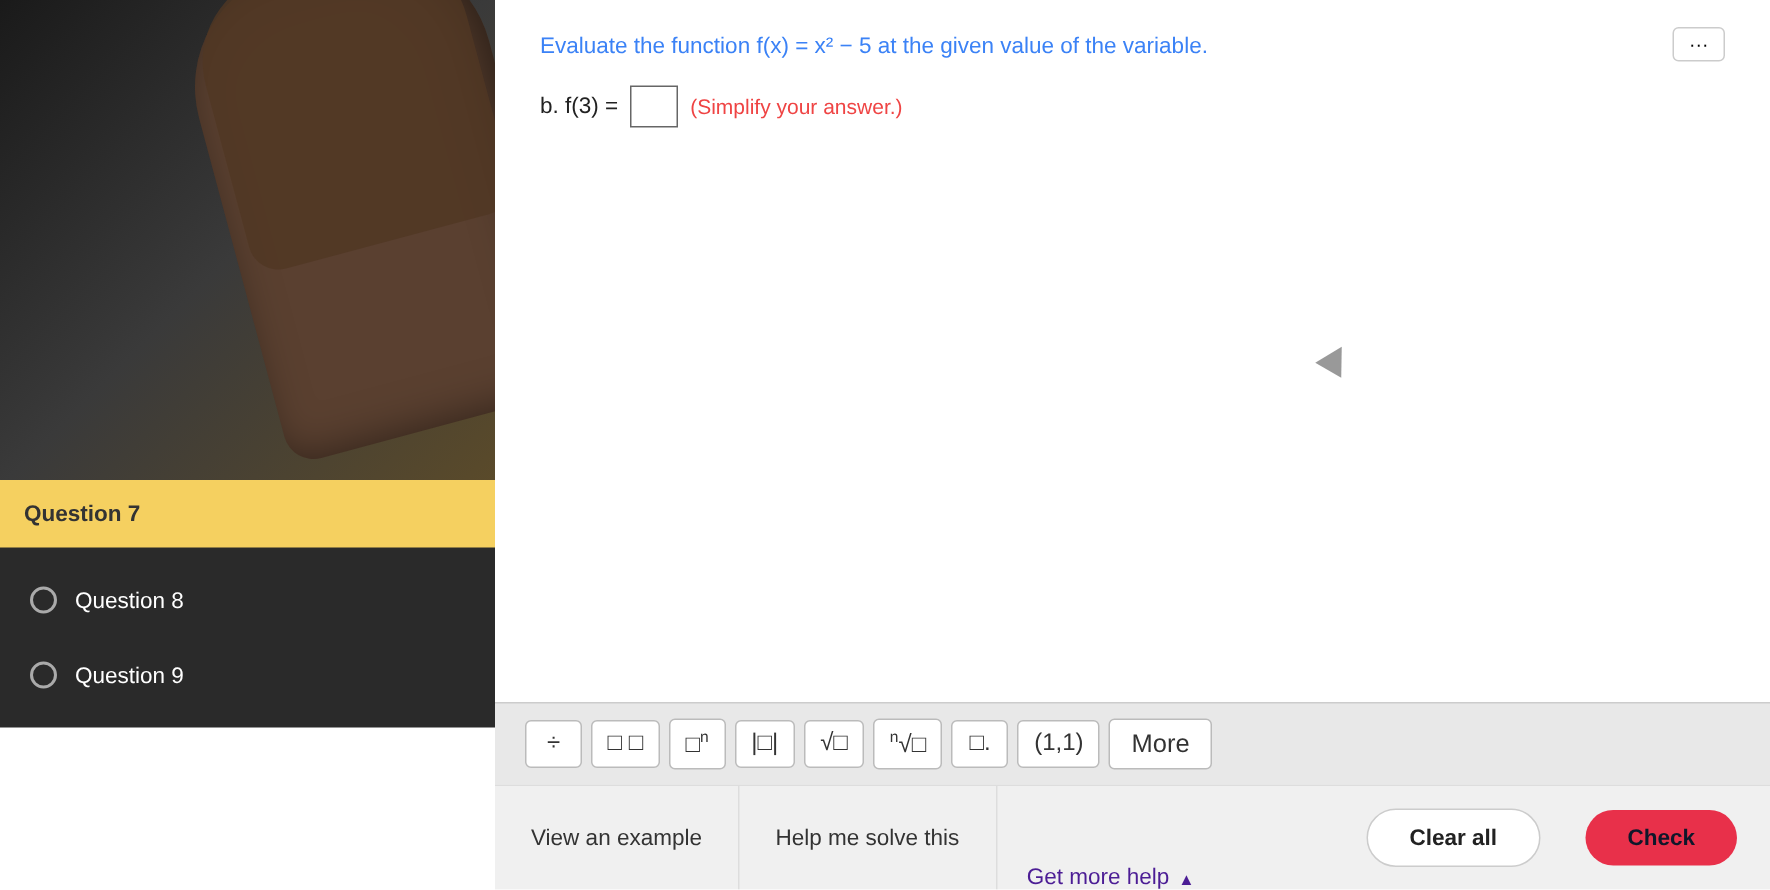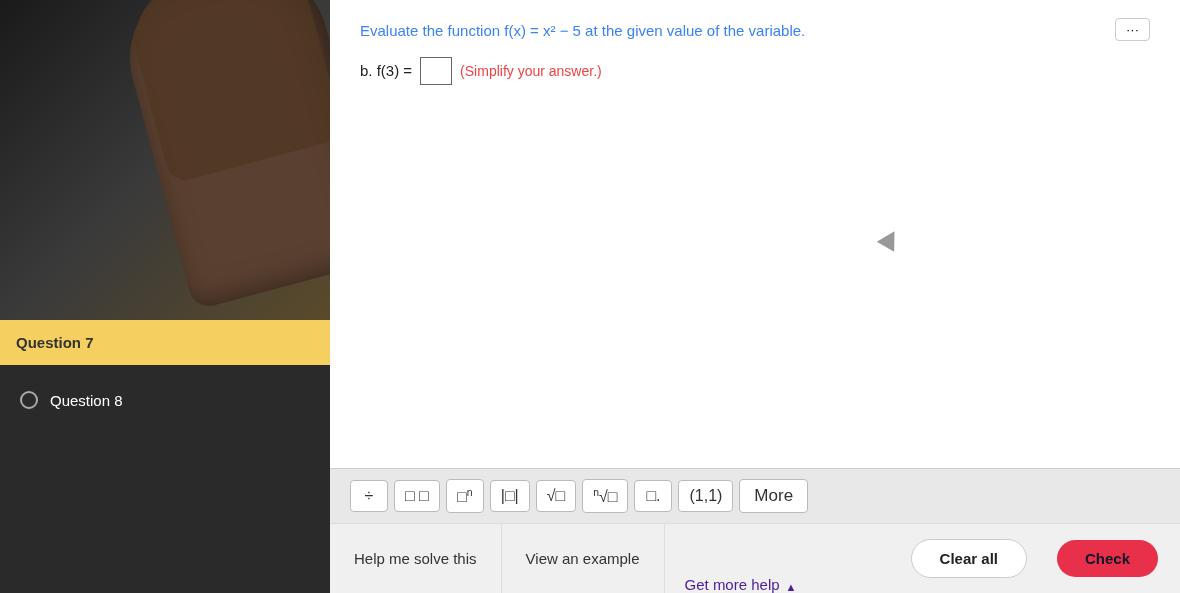--- a/index.html
+++ b/index.html
@@ -11,21 +11,21 @@
       overflow: hidden;
       position: relative;
     }
 
     
     .sidebar {
       position: absolute;
       left: 0;
       top: 0;
       width: 330px;
-      height: 593px;
+      height: 485px;
       background: #2a2a2a;
       display: flex;
       flex-direction: column;
     }
 
     
     .hand-area {
       width: 100%;
       height: 320px;
       background: linear-gradient(135deg, #1a1a1a 0%, #3a3a3a 50%, #5a4a2a 100%);
@@ -280,20 +280,24 @@
     <div class="finger"></div>
   </div>
   <div class="question7-highlight">
     <span style="font-size:15px;font-weight:600;color:#333;">Question 7</span>
   </div>
   <div class="question-items">
     <div class="question-item">
       <div class="radio-circle"></div>
       <span>Question 8</span>
     </div>
+    <div class="question-item">
+      <div class="radio-circle"></div>
+      <span>Question 9</span>
+    </div>
   </div>
 </div>
 
 <div class="main-content">
 
   <div class="question-area">
 
     <button class="more-btn-top">
       <span>···</span>
     </button>
@@ -336,24 +340,24 @@
     <button class="math-btn">
       <span>(1,1)</span>
     </button>
     <button class="math-btn more-btn">
       <span>More</span>
     </button>
   </div>
 
   <div class="action-bar">
     <button class="action-btn">
+      <span>View an example</span>
+    </button>
+    <button class="action-btn">
       <span>Help me solve this</span>
-    </button>
-    <button class="action-btn">
-      <span>View an example</span>
     </button>
     <button class="get-more-help-btn">
       <span>Get more help</span>
       <span style="font-size:11px;">▲</span>
     </button>
     <div class="spacer"></div>
     <div class="action-bar-right">
       <button class="clear-all-btn">
         <span>Clear all</span>
       </button>

